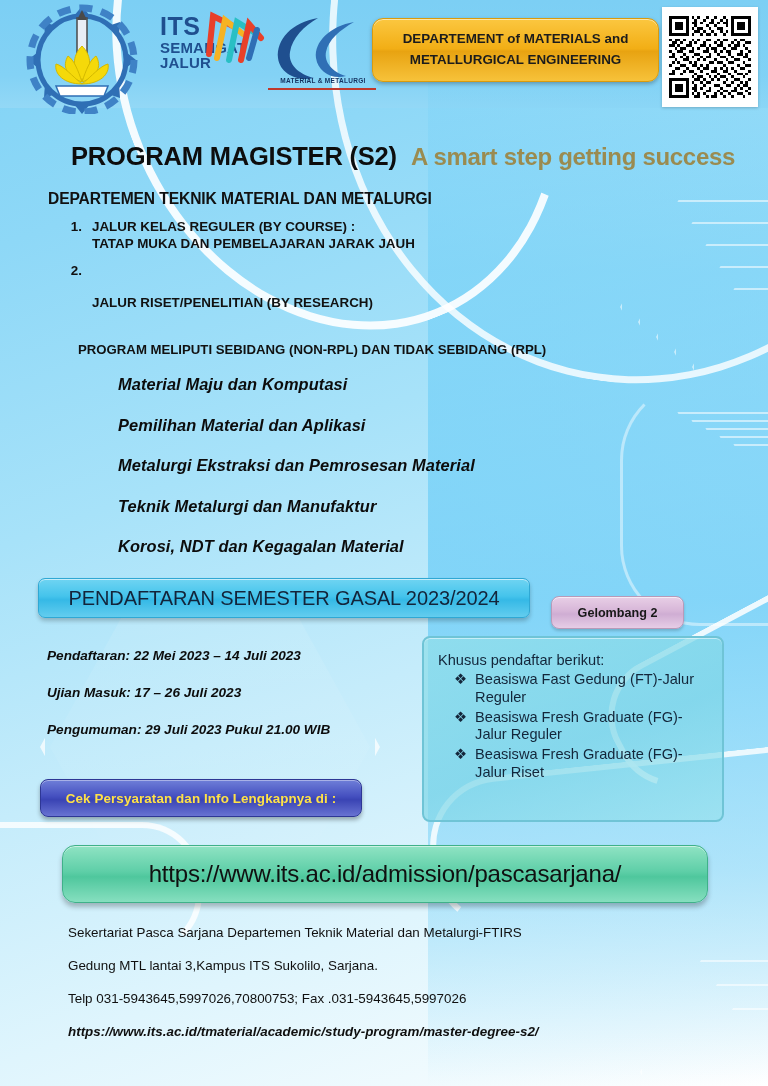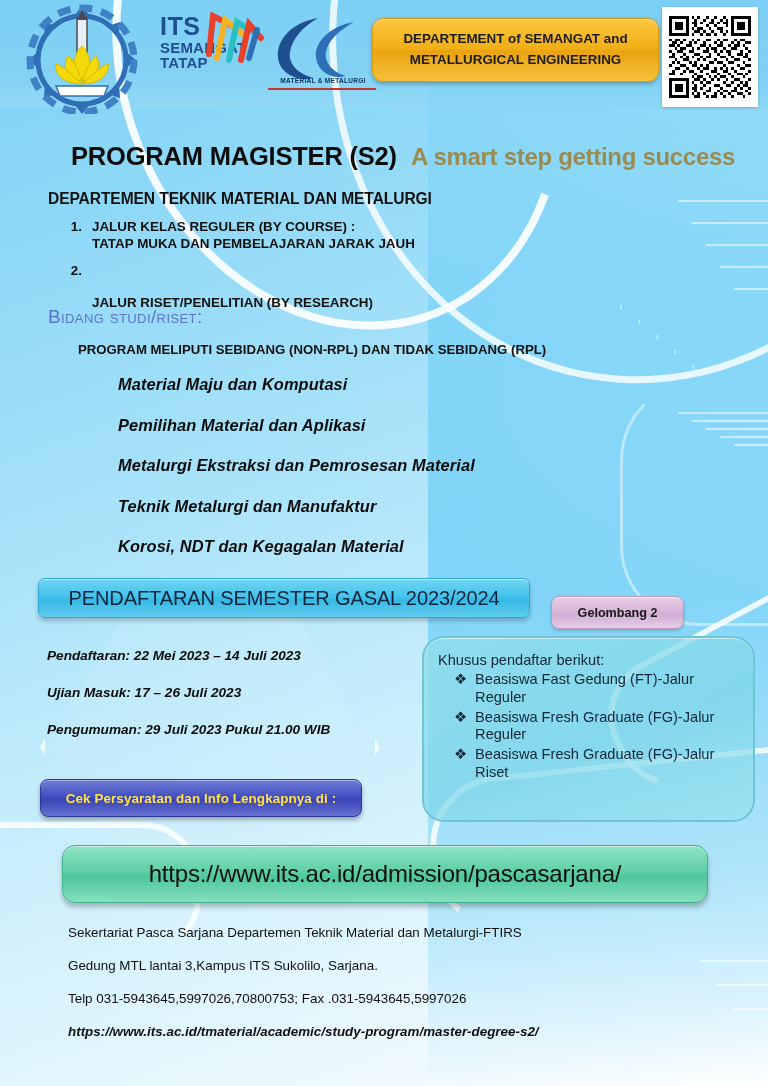--- a/index.html
+++ b/index.html
@@ -108,22 +108,22 @@
     border:1px solid #b89ab9;
     box-shadow:0 2px 3px rgba(0,0,0,.18), inset 0 1px 0 rgba(255,255,255,.6);
     display:flex;align-items:center;justify-content:center;
     font-size:12.6px;font-weight:bold;color:#181818;
   }
 
   .dates{position:absolute;left:47px;top:648px;width:400px;}
   .dates .d{font-size:13.6px;font-weight:bold;font-style:italic;color:#0c0c0c;margin-bottom:22px;}
 
   .khusus-box{
-    position:absolute;left:422px;top:636px;width:333px;height:186px;
-    border-radius:22px;
+    position:absolute;left:422px;top:636px;width:302px;height:186px;
+    border-radius:8px;
     background:linear-gradient(160deg,rgba(146,223,234,.75) 0%,rgba(126,214,231,.70) 55%,rgba(150,226,236,.60) 100%);
     border:2px solid #6fc4d6;
     box-shadow:inset 0 1px 0 rgba(255,255,255,.5);
     box-sizing:border-box;padding:14px 14px 0 14px;
   }
   .khusus-title{font-size:14.6px;color:#13263a;margin-bottom:3px;}
   .khusus-list{margin:0;padding:0;list-style:none;}
   .khusus-list li{display:flex;gap:8px;font-size:14.6px;color:#13263a;line-height:1.22;margin-bottom:2px;padding-left:16px;}
   .khusus-list .bul{flex:none;}
 
@@ -213,42 +213,42 @@
         <path d="M96 62 C98 72 88 82 70 82 C80 74 88 64 96 62 Z"></path>
       </g>
       <g fill="#ffffff" stroke="#2f6fb5" stroke-width="1.5">
         <path d="M44 84 L96 84 L92 94 L48 94 Z"></path>
       </g>
     </svg>
 
     <div class="its-text">
       <div class="l1">ITS</div>
       <div class="l2">SEMANGAT</div>
-      <div class="l3">TATAP</div>
+      <div class="l3">JALUR</div>
     </div>
 
     <svg class="its-ribbon" viewBox="0 0 62 58">
       <g fill="none" stroke-width="6" stroke-linecap="round">
         <path d="M6 46 L10 8 L30 18" stroke="#e8402a"></path>
         <path d="M14 50 L22 12 L40 26" stroke="#f5b323"></path>
         <path d="M26 52 L34 14 L54 26" stroke="#29bfc4"></path>
         <path d="M38 52 L46 16 L58 30" stroke="#e8402a"></path>
         <path d="M46 50 L54 22" stroke="#2f6fb5"></path>
       </g>
     </svg>
 
     <svg class="mm-logo" viewBox="0 0 110 88">
       <path d="M50 6 C24 10 8 28 10 46 C12 62 30 70 46 66 C30 62 20 52 22 40 C24 26 36 14 50 6 Z" fill="#1f4f8f"></path>
       <path d="M86 10 C62 14 46 30 48 46 C50 60 64 68 78 64 C64 60 56 50 58 40 C60 28 72 18 86 10 Z" fill="#2f6fb5"></path>
     </svg>
     <div class="mm-caption">MATERIAL &amp; METALURGI</div>
     <div class="mm-rule"></div>
 
     <div class="dept-btn">
-      <span>DEPARTEMENT of SEMANGAT and</span>
+      <span>DEPARTEMENT of MATERIALS and</span>
       <span>METALLURGICAL ENGINEERING</span>
     </div>
 
     <div class="qr-wrap">
       <svg class="qr" viewBox="0 0 29 29" shape-rendering="crispEdges">
         <rect width="29" height="29" fill="#fff"></rect>
         <g fill="#000">
           <rect x="0" y="0" width="7" height="1"></rect>
             <rect x="0" y="6" width="7" height="1"></rect>
           <rect x="0" y="0" width="1" height="7"></rect>
@@ -481,21 +481,20 @@
       <span class="num">1.</span>
       <span class="txt" style="white-space:pre-line;">JALUR KELAS REGULER (BY COURSE) :
 TATAP MUKA DAN PEMBELAJARAN JARAK JAUH</span>
     </div>
     <div class="li">
       <span class="num">2.</span>
       <span class="txt" style="white-space:pre-line;margin-top:32px;">JALUR RISET/PENELITIAN (BY RESEARCH)</span>
     </div>
   </div>
 
-  <div class="bidang">Bidang studi/riset:</div>
   <div class="program-note">PROGRAM MELIPUTI SEBIDANG (NON-RPL) DAN TIDAK SEBIDANG (RPL)</div>
 
   <div class="fields">
     <div class="f">Material Maju dan Komputasi</div>
     <div class="f">Pemilihan Material dan Aplikasi</div>
     <div class="f">Metalurgi Ekstraksi dan Pemrosesan Material</div>
     <div class="f">Teknik Metalurgi dan Manufaktur</div>
     <div class="f">Korosi, NDT dan Kegagalan Material</div>
   </div>
 

